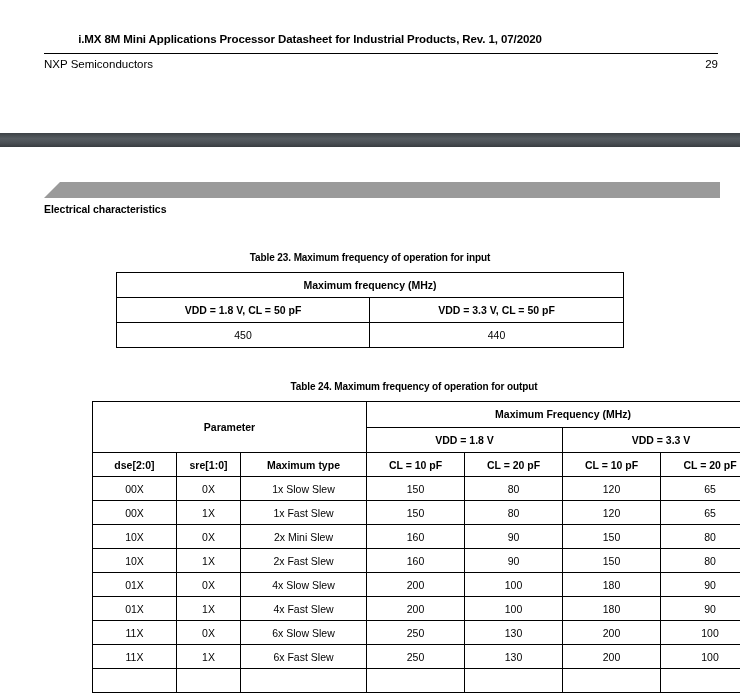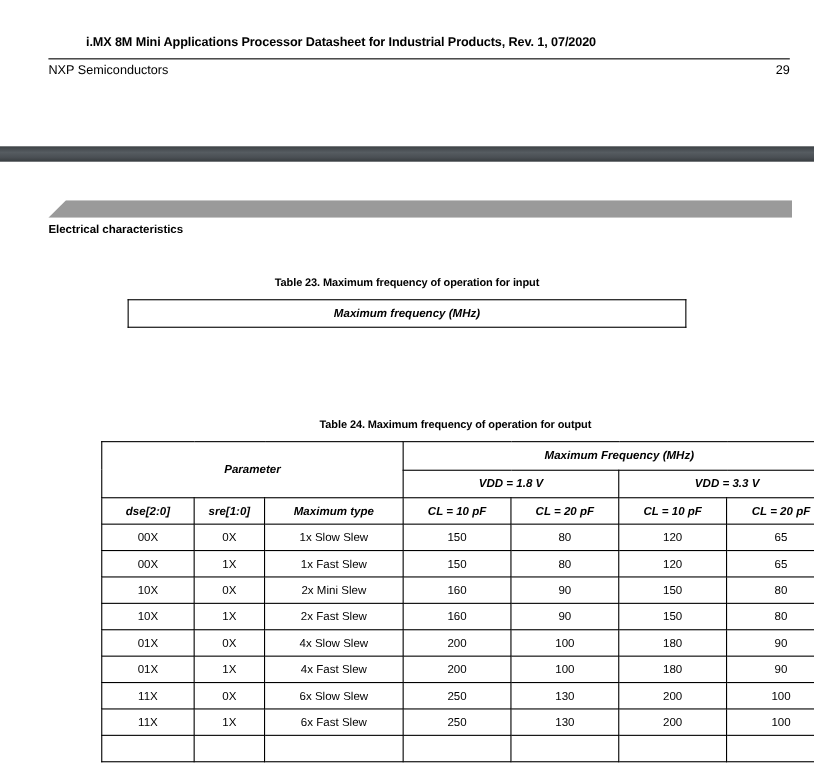--- a/index.html
+++ b/index.html
@@ -121,21 +121,20 @@
   table.dt td {
     border: 1px solid #000000;
     font-size: 10.5px;
     text-align: center;
     vertical-align: middle;
     padding: 0;
     color: #000000;
   }
   table.dt td.hd {
     font-weight: bold;
-    font-style: italic;
   }
 
   
   #table23-block {
     position: absolute;
     left: 0;
     top: 252px;
     width: 740px;
   }
   #table23-block .table-caption { margin-bottom: 9px; }
@@ -191,20 +190,28 @@
   <div class="table-caption">Table 23. Maximum frequency of operation for input</div>
   <div id="table23-wrap">
     <table class="dt" id="table23">
       <colgroup>
         <col style="width:253px">
         <col style="width:254px">
       </colgroup>
       <tbody>
         <tr>
           <td class="hd" colspan="2">Maximum frequency (MHz)</td>
+        </tr>
+        <tr>
+          <td class="hd">VDD = 1.8 V, CL = 50 pF</td>
+          <td class="hd">VDD = 3.3 V, CL = 50 pF</td>
+        </tr>
+        <tr>
+          <td>450</td>
+          <td>440</td>
         </tr>
       </tbody>
     </table>
   </div>
 </div>
 
 <div id="table24-block">
   <div class="table-caption">Table 24. Maximum frequency of operation for output</div>
   <table class="dt" id="table24">
     <colgroup>

